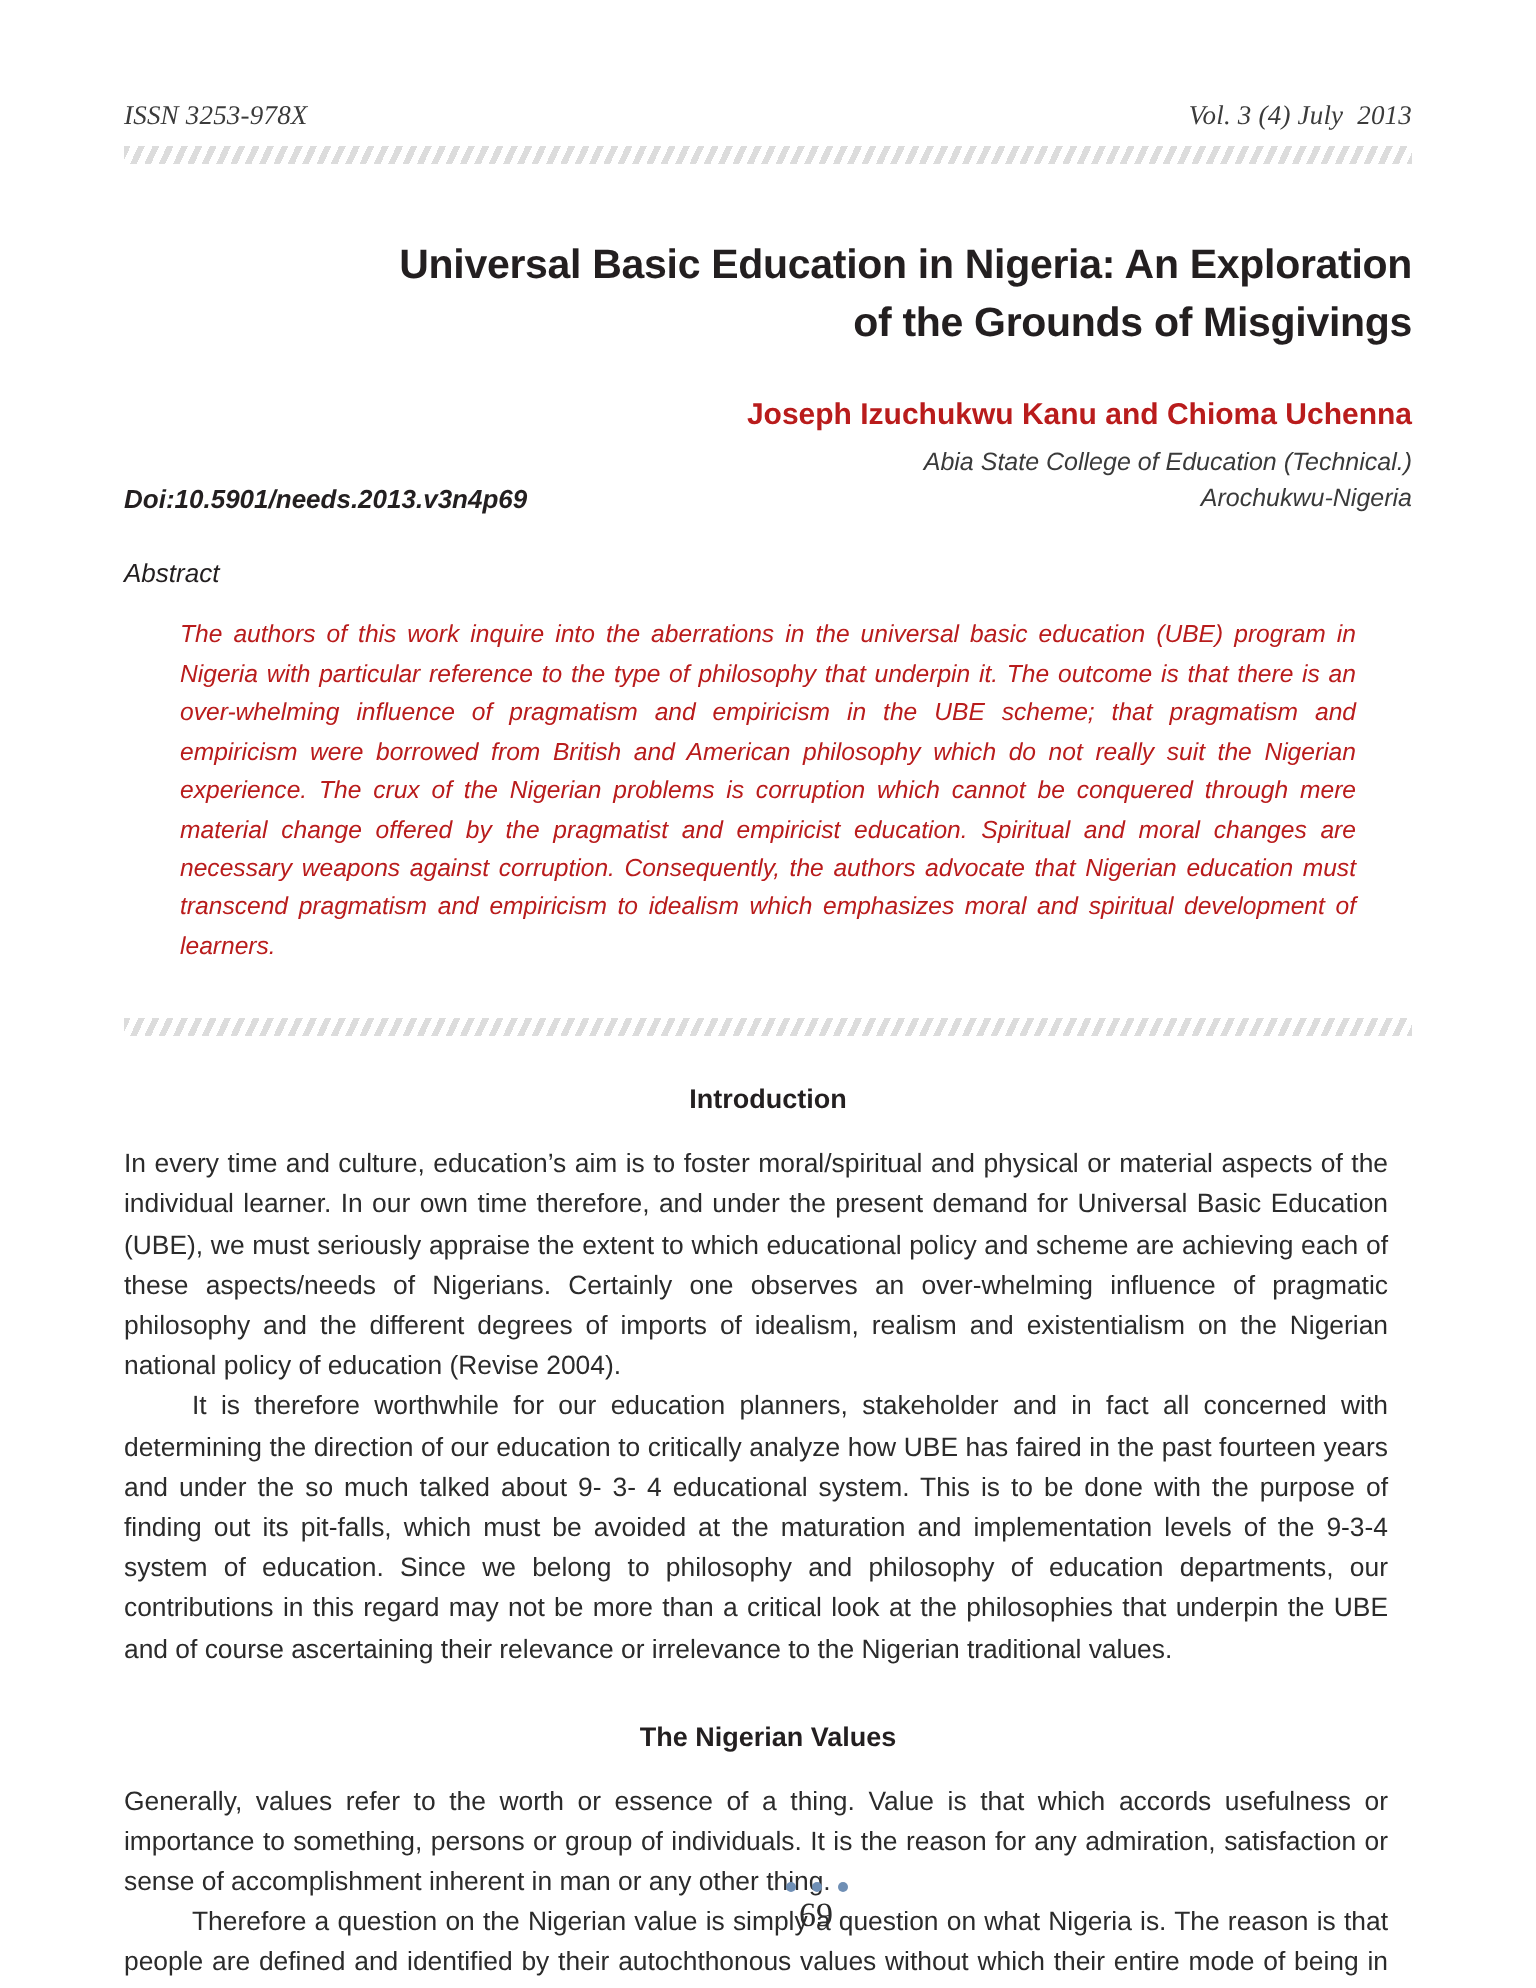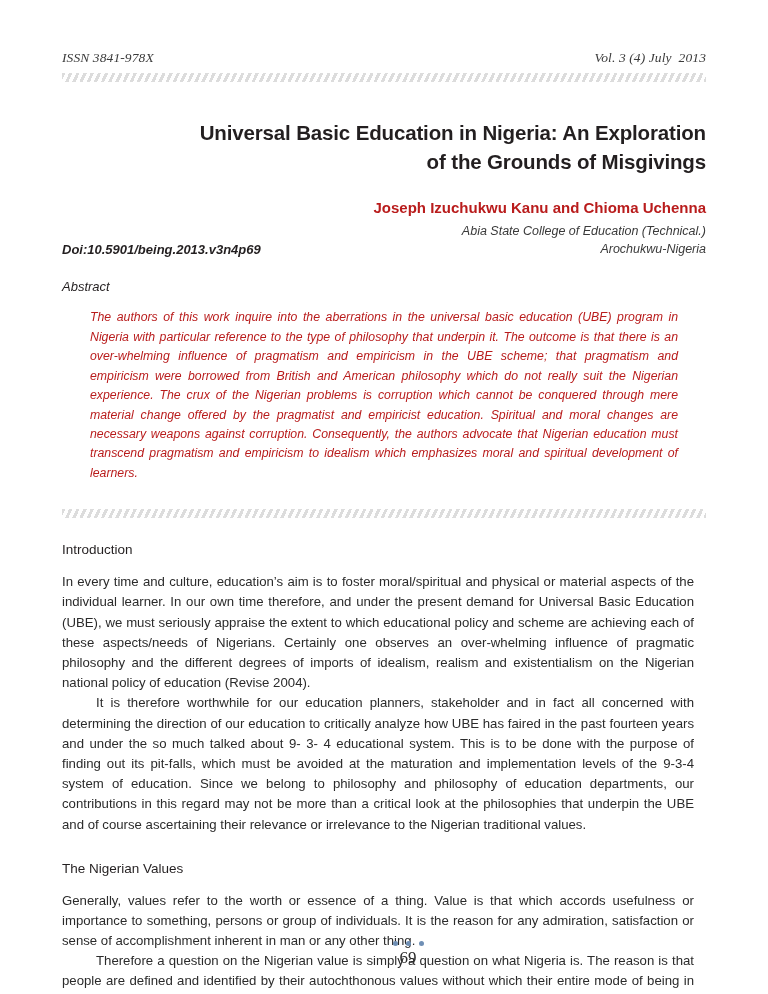--- a/index.html
+++ b/index.html
@@ -109,23 +109,24 @@
     font-style: italic;
     line-height: 1.58;
     text-align: justify;
     color: #b91c1c;
   }
   .abstract-spacer { height: 26px; }
 
   
   .section-heading {
     font-size: 13.5px;
-    font-weight: normal;
+    font-weight: bold;
     color: #231f20;
     margin-top: 26px;
+    text-align: center;
   }
   .section-heading.first { margin-top: 24px; }
 
   p.body-par {
     margin: 15px 12px 0 0;
     font-size: 13.2px;
     line-height: 1.53;
     text-align: justify;
     color: #2b2b2b;
   }
@@ -159,38 +160,38 @@
     font-size: 17px;
     color: #2b2b2b;
   }
 </style>
 </head>
 <body>
 
 <div class="page">
 
   <div class="running-head">
-    <span class="rh-issn">ISSN 3841-978X</span>
+    <span class="rh-issn">ISSN 3253-978X</span>
     <span class="rh-vol">Vol. 3 (4) July  2013</span>
   </div>
   <div class="hatch-rule"></div>
 
   <h1 class="doc-title">
     <span class="tl">Universal Basic Education in Nigeria: An Exploration</span>
     <span class="tl">of the Grounds of Misgivings</span>
   </h1>
 
   <div class="authors">Joseph Izuchukwu Kanu and Chioma Uchenna</div>
 
   <div class="affiliation">
     <span>Abia State College of Education (Technical.)</span>
     <span>Arochukwu-Nigeria</span>
   </div>
 
-  <div class="doi">Doi:10.5901/being.2013.v3n4p69</div>
+  <div class="doi">Doi:10.5901/needs.2013.v3n4p69</div>
 
   <div class="abstract-heading">Abstract</div>
   <div class="abstract-body">The authors of this work inquire into the aberrations in the universal basic education (UBE) program in Nigeria with particular reference to the type of philosophy that underpin it. The outcome is that there is an over-whelming influence of pragmatism and empiricism in the UBE scheme; that pragmatism and empiricism were borrowed from British and American philosophy which do not really suit the Nigerian experience. The crux of the Nigerian problems is corruption which cannot be conquered through mere material change offered by the pragmatist and empiricist education. Spiritual and moral changes are necessary weapons against corruption. Consequently, the authors advocate that Nigerian education must transcend pragmatism and empiricism to idealism which emphasizes moral and spiritual development of learners.</div>
   <div class="abstract-spacer"></div>
   <div class="hatch-rule below-abstract"></div>
 
   <div class="section-heading first">Introduction</div>
   <p class="body-par">In every time and culture, education’s aim is to foster moral/spiritual and physical or material aspects of the individual learner. In our own time therefore, and under the present demand for Universal Basic Education (UBE), we must seriously appraise the extent to which educational policy and scheme are achieving each of these aspects/needs of Nigerians. Certainly one observes an over-whelming influence of pragmatic philosophy and the different degrees of imports of idealism, realism and existentialism on the Nigerian national policy of education (Revise 2004).</p>
   <p class="body-par cont indent">It is therefore  worthwhile for our education planners, stakeholder and in fact all concerned with determining the direction of our education to critically analyze how UBE has faired in the past fourteen years and under the so much talked about 9- 3- 4  educational system. This is to be done with the purpose of finding out its pit-falls, which must be avoided at the maturation and implementation levels of the 9-3-4 system of education. Since we belong to philosophy and philosophy of education departments, our contributions in this regard may not be more than a critical look at the philosophies that underpin the UBE and of course ascertaining their relevance or irrelevance to the Nigerian traditional values.</p>
 

